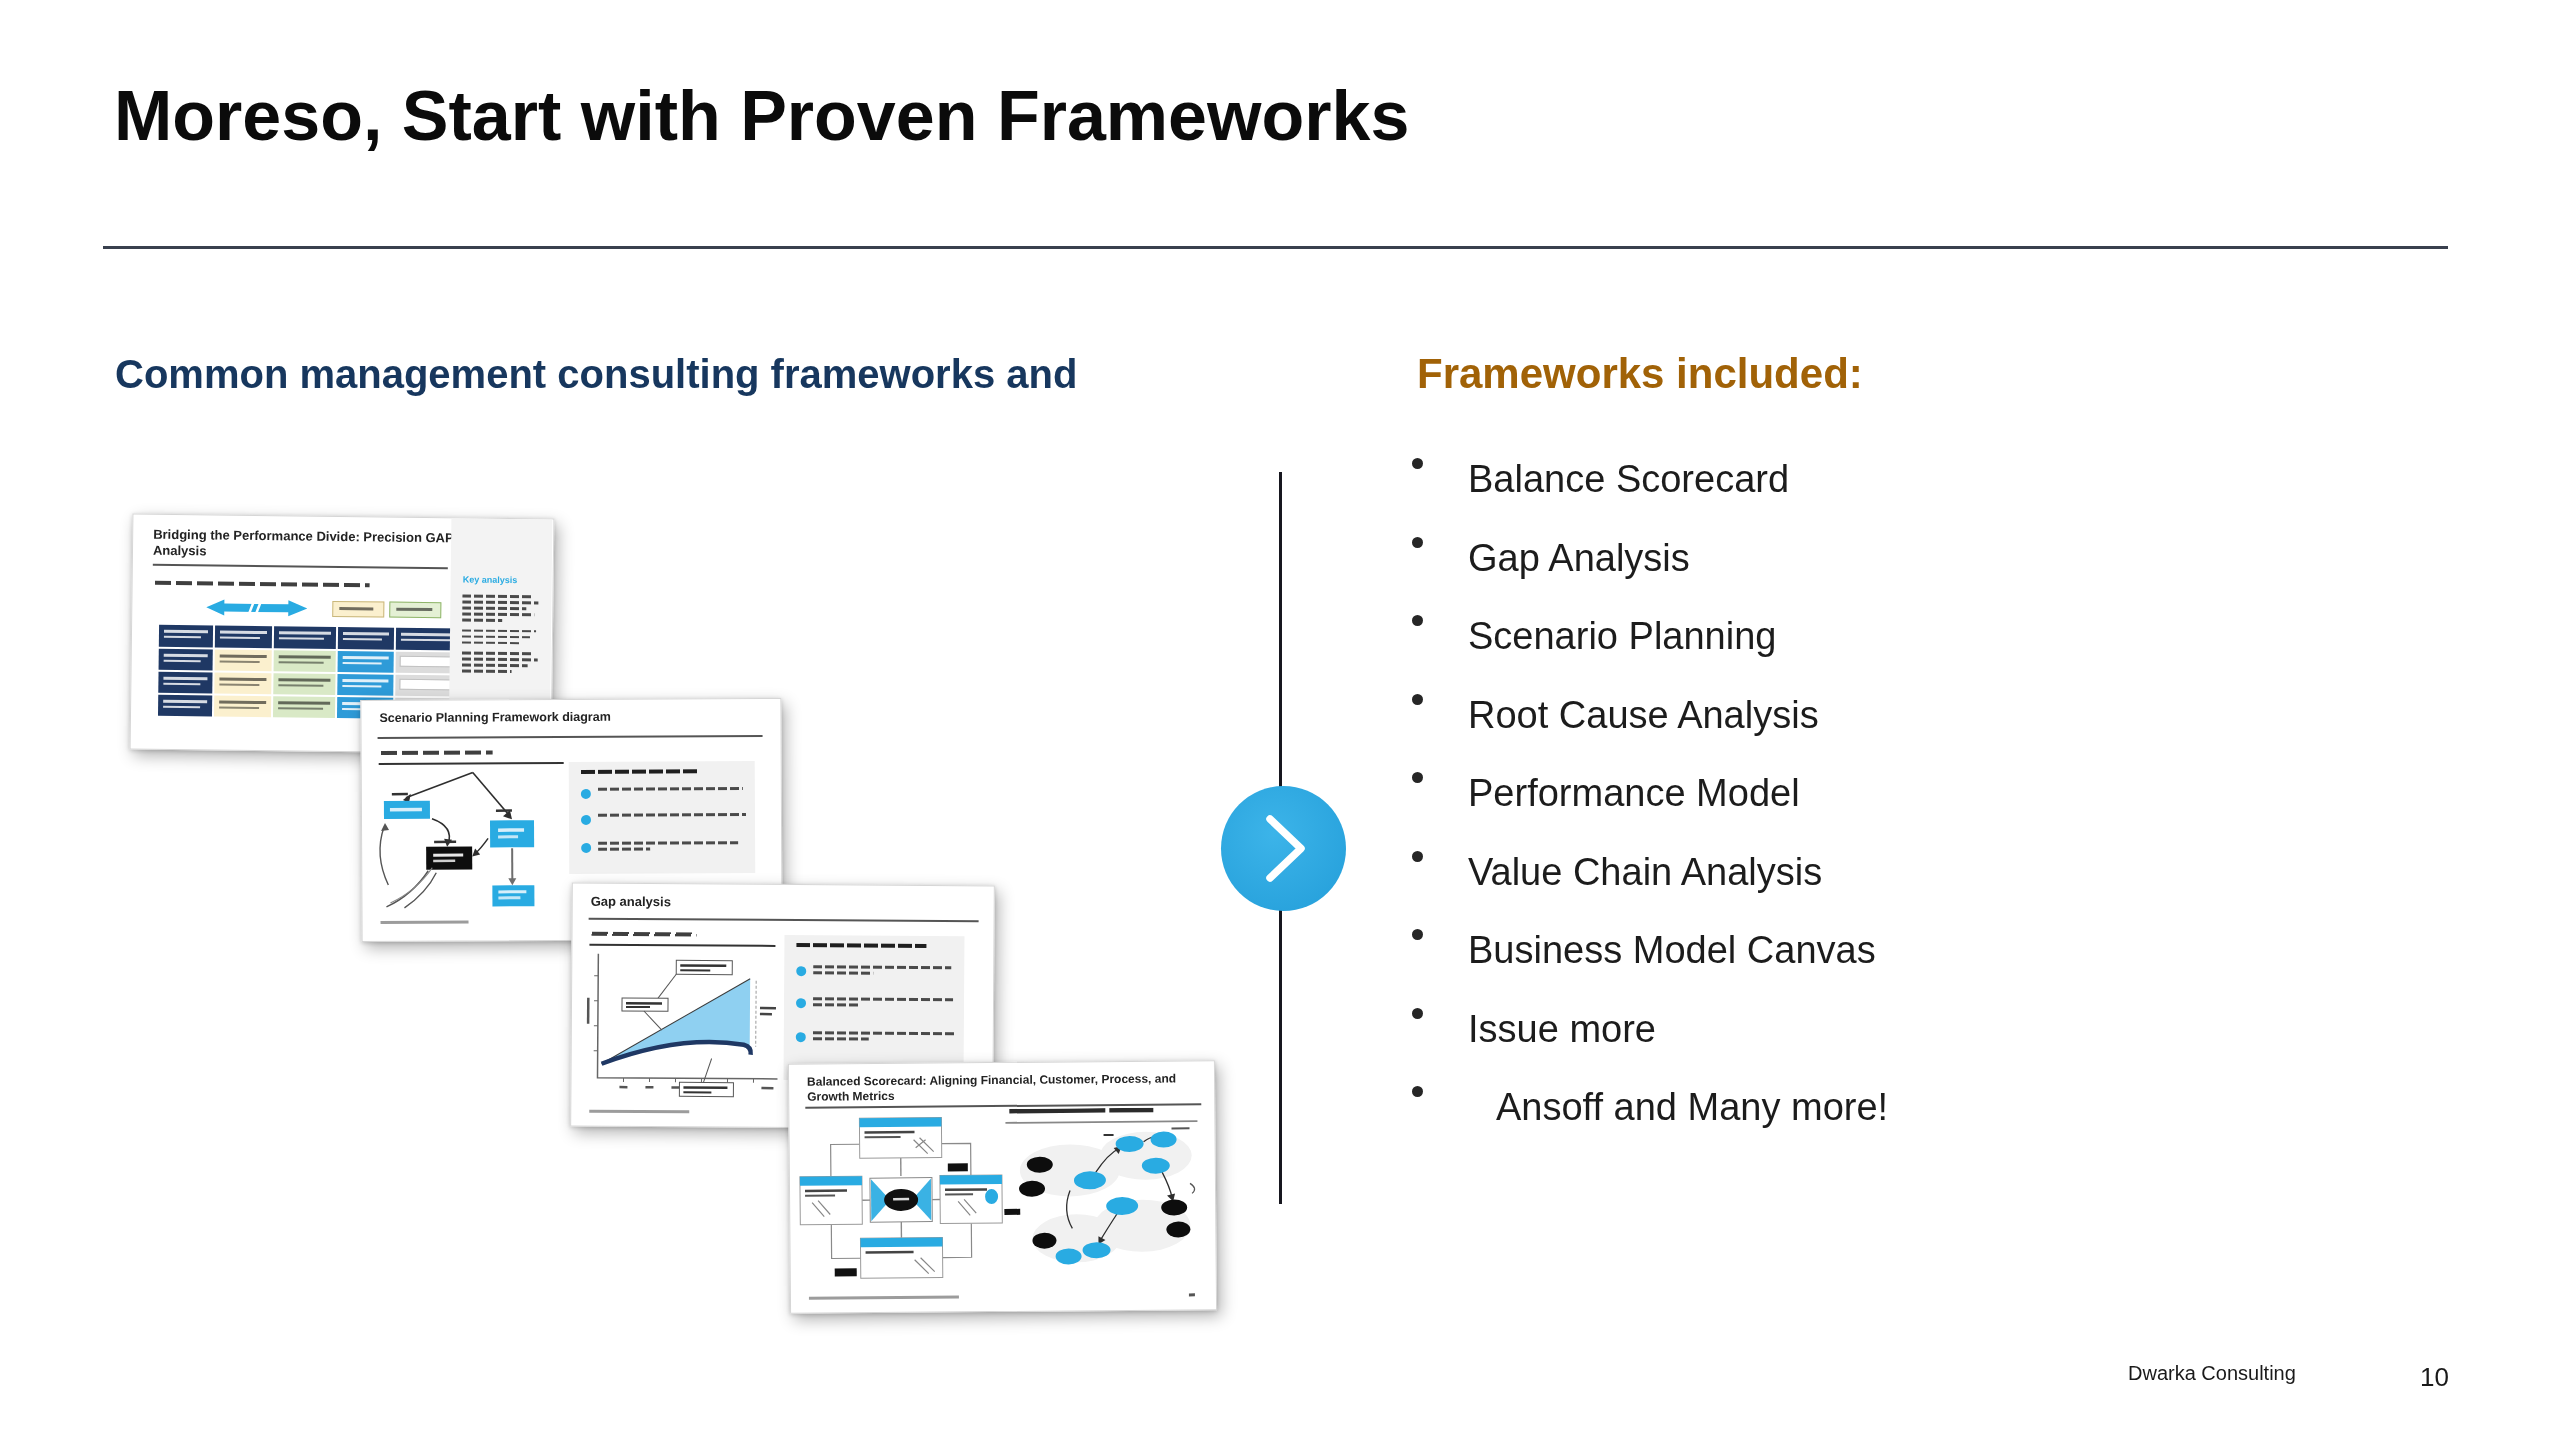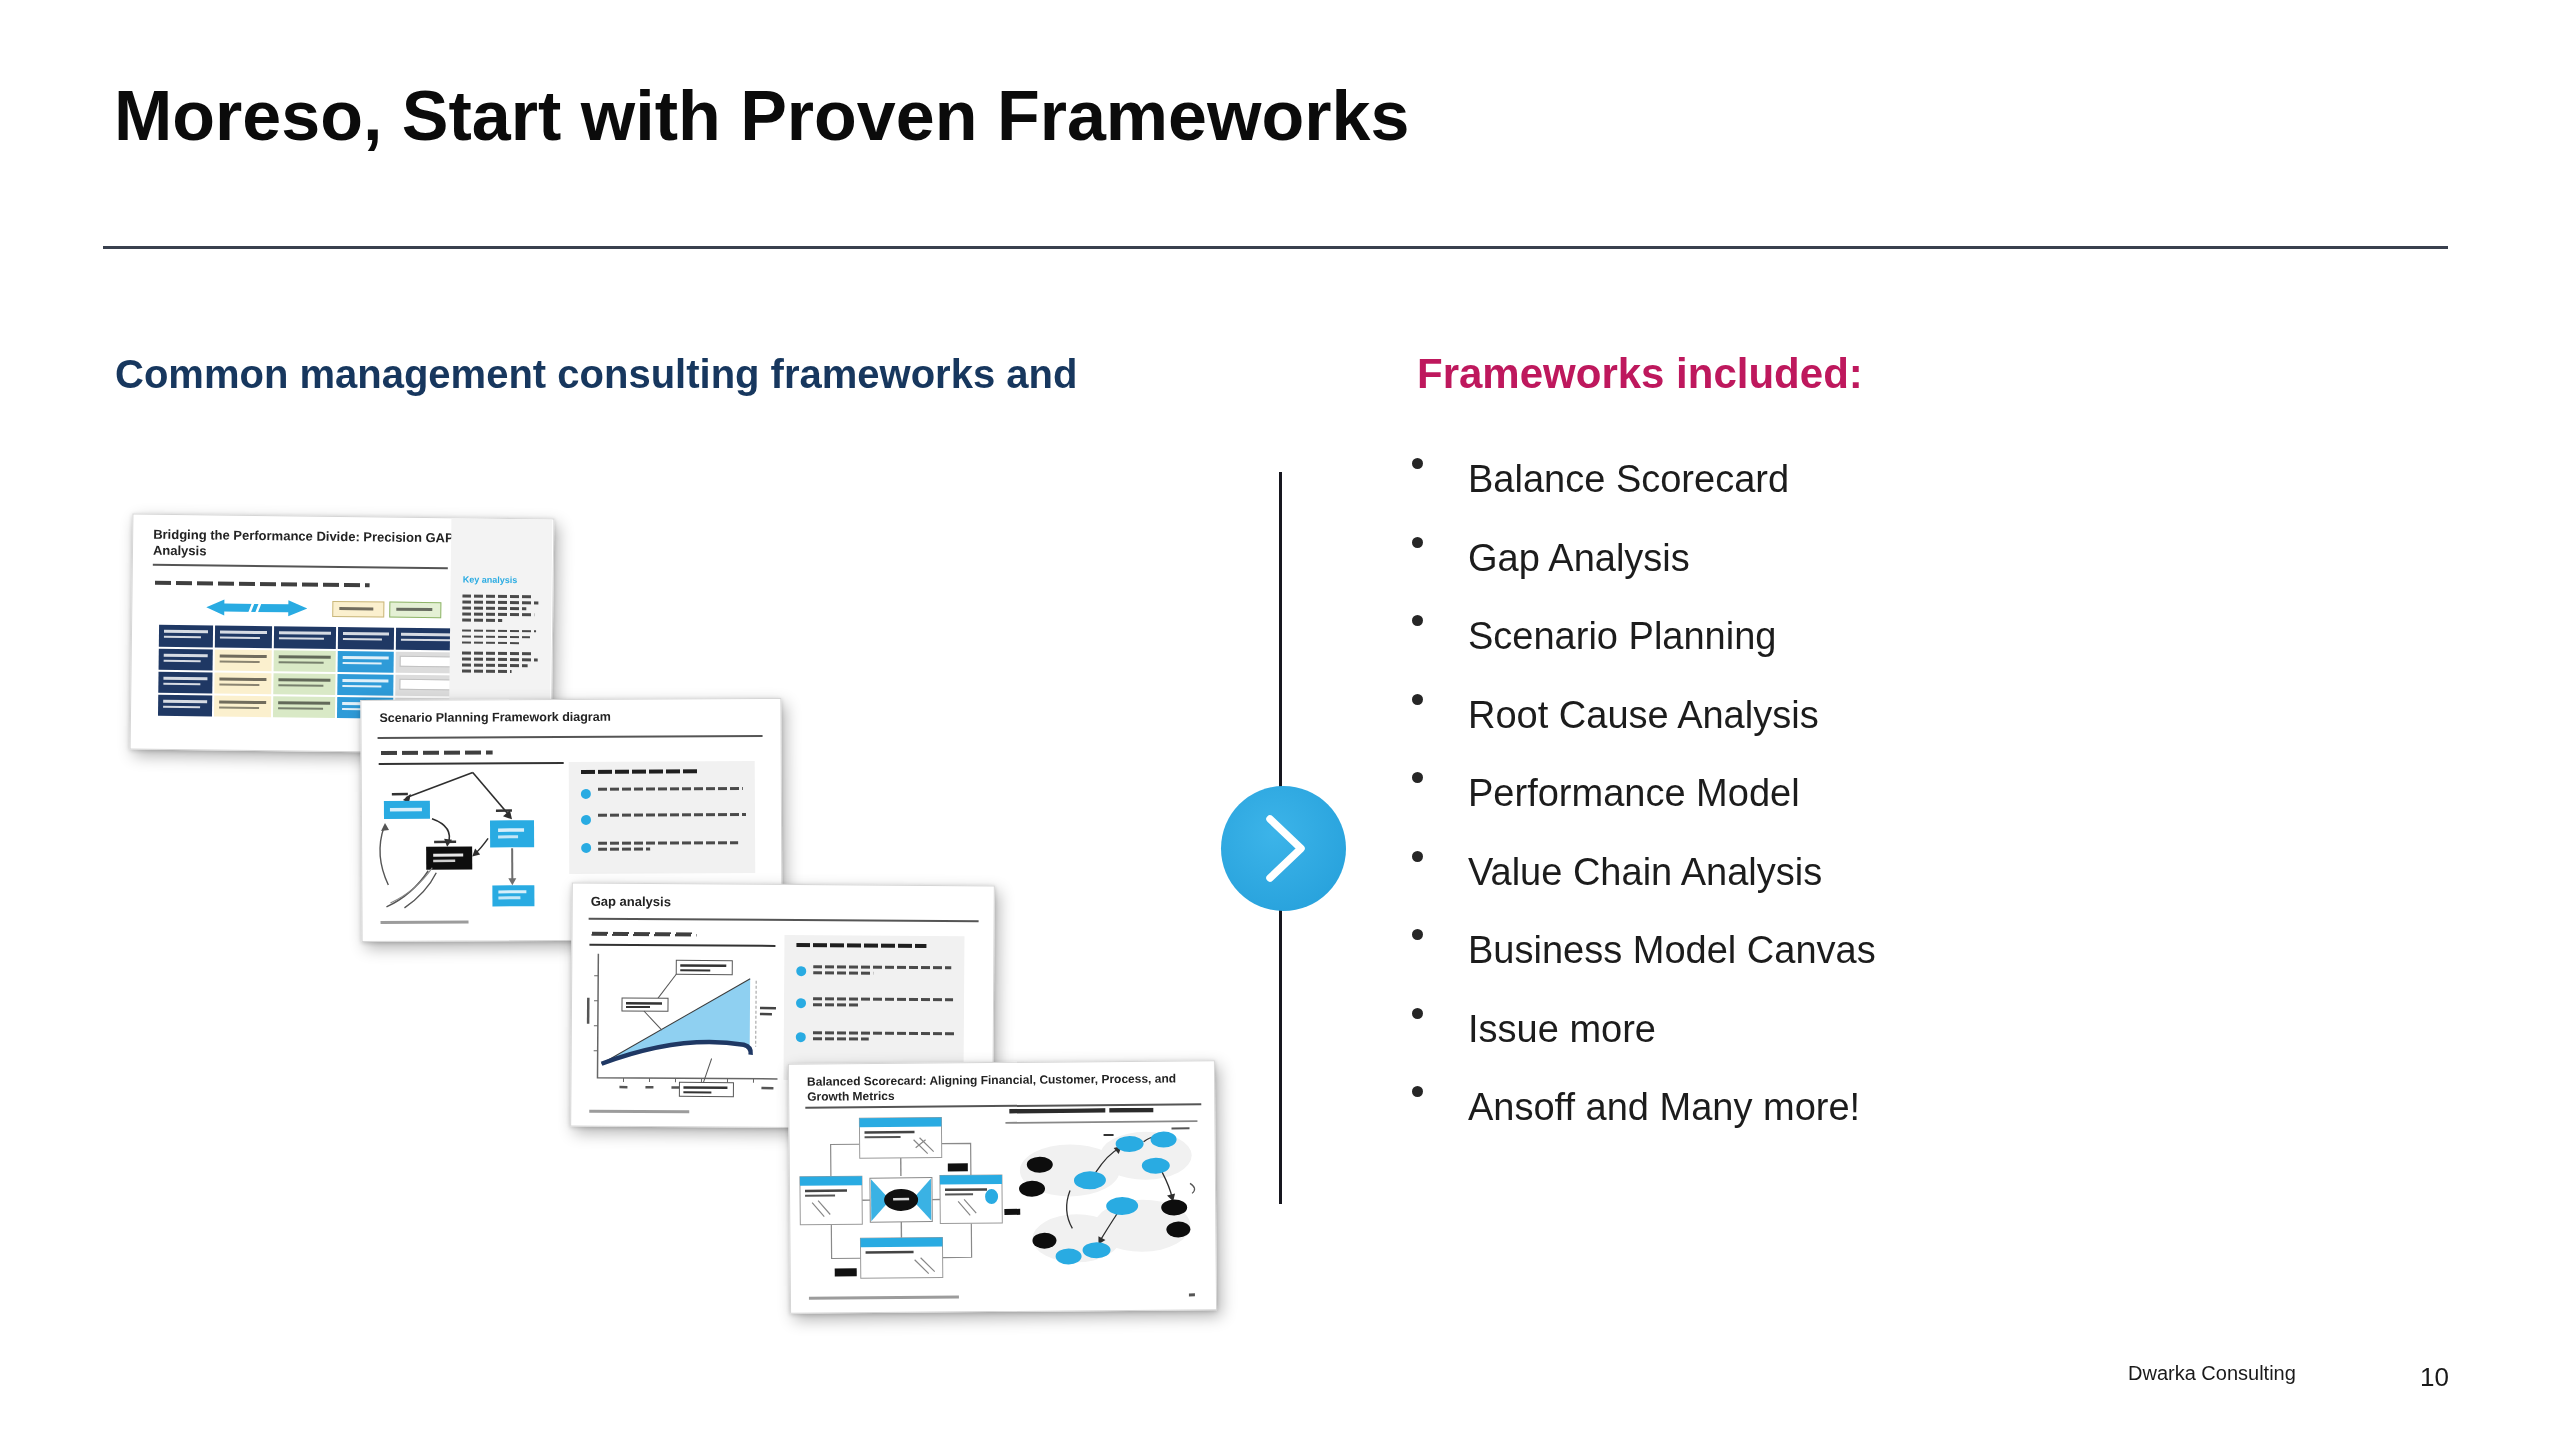--- a/index.html
+++ b/index.html
@@ -3,24 +3,24 @@
 <meta charset="utf-8">
 <style>
   html,body{margin:0;padding:0;background:#ffffff;}
   body{width:2560px;height:1440px;overflow:hidden;font-family:"Liberation Sans","DejaVu Sans",sans-serif;}
   .slide{position:relative;width:2560px;height:1440px;background:#ffffff;overflow:hidden;}
 
   
   .main-title{position:absolute;left:114px;top:76px;font-size:70px;font-weight:bold;color:#0b0b0b;white-space:nowrap;}
   .title-rule{position:absolute;left:103px;top:246px;width:2345px;height:3px;background:#39404e;}
   .intro{position:absolute;left:115px;top:349px;font-size:40px;font-weight:bold;color:#17375E;line-height:50px;}
-  .rh{position:absolute;left:1417px;top:350px;font-size:42px;font-weight:bold;color:#be185d;}
+  .rh{position:absolute;left:1417px;top:350px;font-size:42px;font-weight:bold;color:#a16207;}
   .fw-list{position:absolute;left:1412px;top:458px;list-style:none;margin:0;padding:0;}
   .fw-list li{display:flex;align-items:flex-start;height:40px;margin-bottom:38.5px;font-size:38px;color:#1c1c1c;}
-  .fw-list li:last-child{margin-bottom:0;}
+  .fw-list li:last-child{margin-bottom:0;gap:28px;}
   .dot{width:11px;height:11px;border-radius:50%;background:#262626;margin-right:45px;flex:none;}
   .vline{position:absolute;left:1279px;top:472px;width:3px;height:732px;background:#17171f;}
   .next-btn{position:absolute;left:1221px;top:786px;width:125px;height:125px;border-radius:50%;
     background:radial-gradient(circle at 42% 38%, #3cb4e9, #29a3dd 75%);z-index:30;cursor:pointer;}
   .footer-company{position:absolute;left:2128px;top:1362px;font-size:20px;color:#1a1a1a;}
   .footer-page{position:absolute;left:2420px;top:1362px;font-size:26px;color:#1a1a1a;}
 
   
   .thumb{position:absolute;background:#fff;border:1px solid #d6d6d6;
     box-shadow:4px 6px 16px rgba(0,0,0,.30), 0 1px 4px rgba(0,0,0,.18);}

